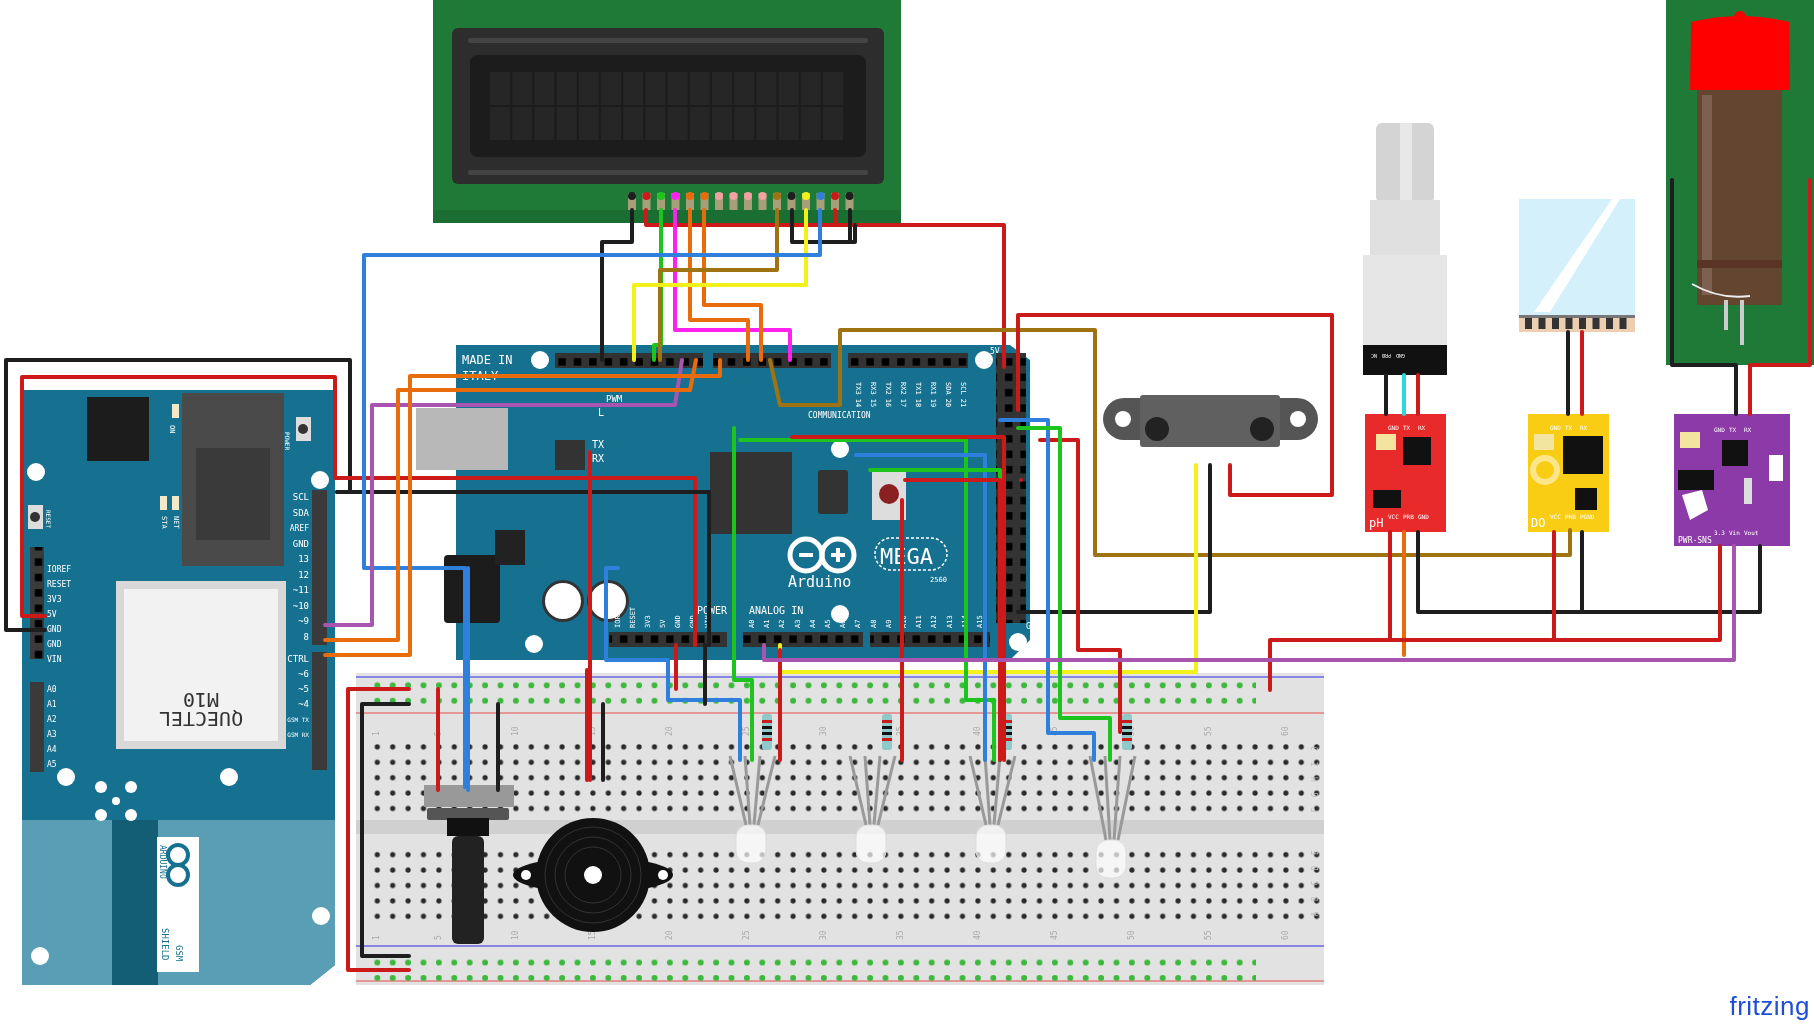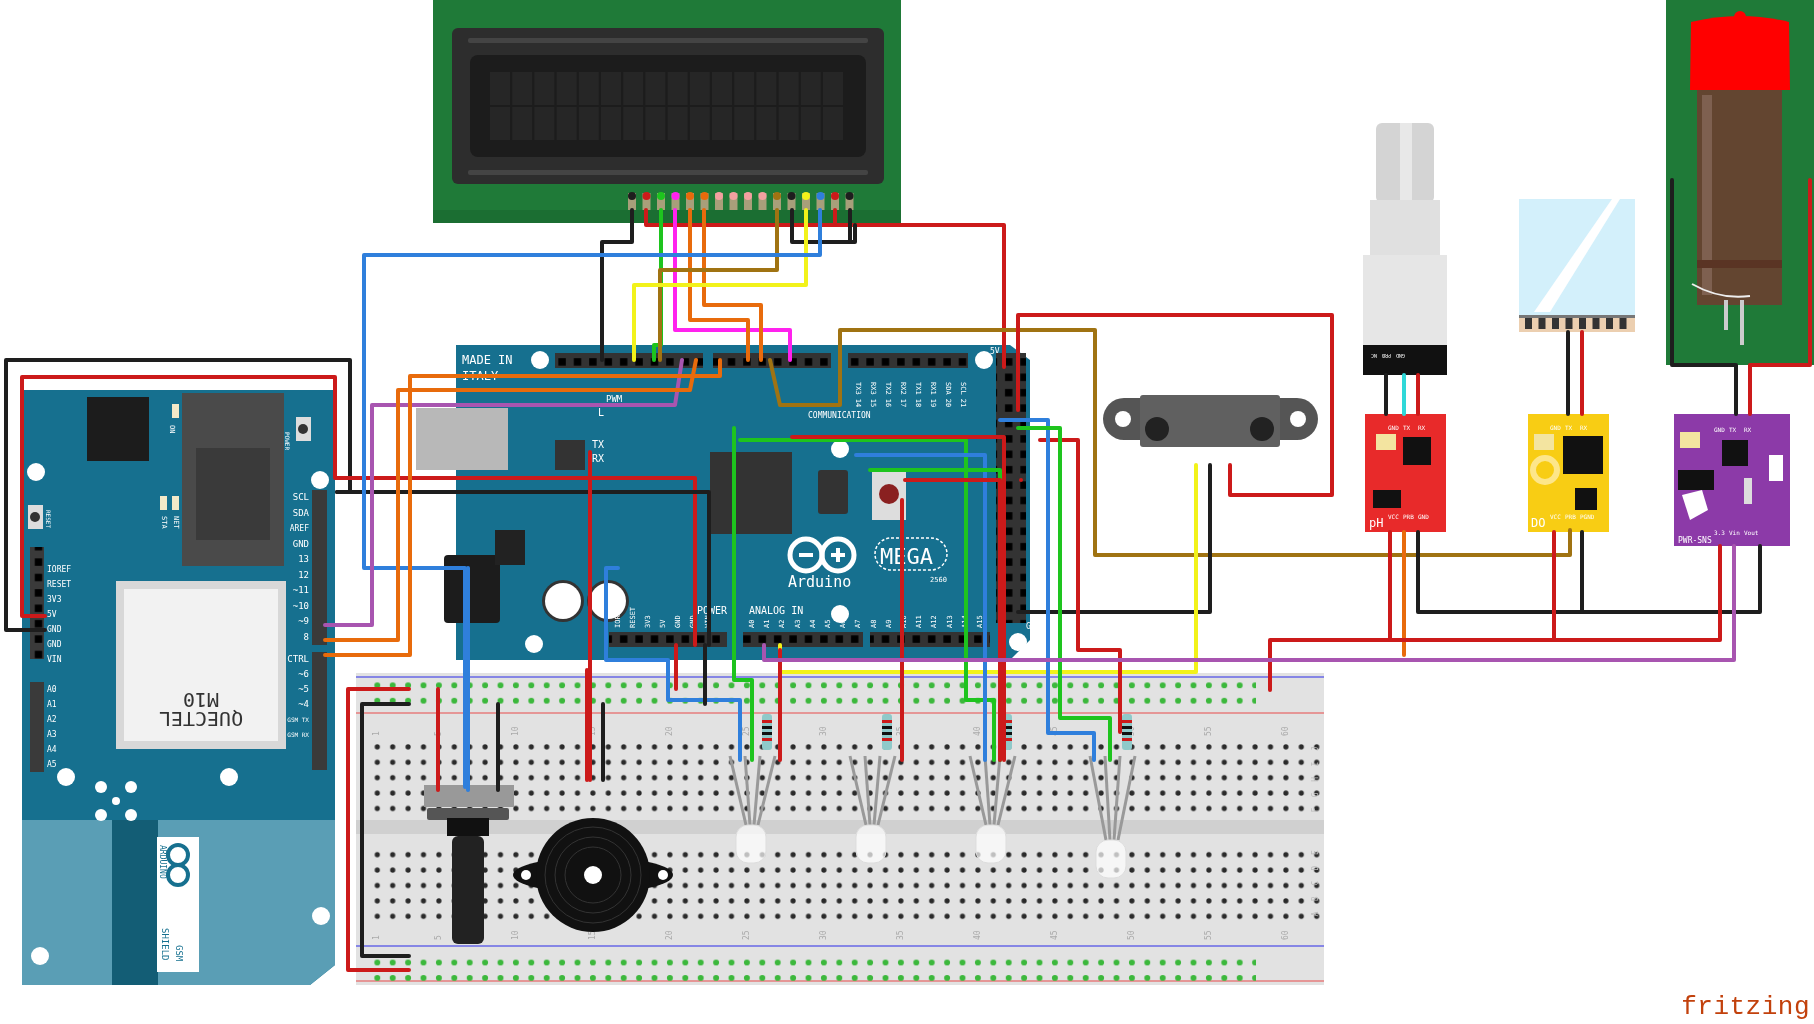--- a/index.html
+++ b/index.html
@@ -1,19 +1,19 @@
 <!DOCTYPE html>
 <html><head>
 <meta charset="utf-8">
 <style>
   html,body{margin:0;padding:0;background:#ffffff;}
   body{width:1814px;height:1024px;position:relative;overflow:hidden;font-family:"DejaVu Sans Mono",monospace;}
   svg#diagram{position:absolute;left:0;top:0;}
   .lbl{font-family:"DejaVu Sans Mono",monospace;fill:#ffffff;}
-  .wm{position:absolute;right:4px;bottom:2px;font-family:Liberation Mono, monospace;font-size:26px;color:#c2410c;letter-spacing:0.5px;}
+  .wm{position:absolute;right:4px;bottom:2px;font-family:Liberation Sans, sans-serif;font-size:26px;color:#1d4ed8;letter-spacing:0.5px;}
 </style>
 </head>
 <body>
 
 <svg id="diagram" width="1814" height="1024" viewBox="0 0 1814 1024">
   <defs>
     <pattern id="holes" x="0" y="0" width="15.4" height="15.4" patternUnits="userSpaceOnUse">
       <circle cx="7.7" cy="7.7" r="2.6" fill="#2a2a2a"></circle>
     </pattern>
     <pattern id="railholes" x="0" y="0" width="15.4" height="15.4" patternUnits="userSpaceOnUse">

